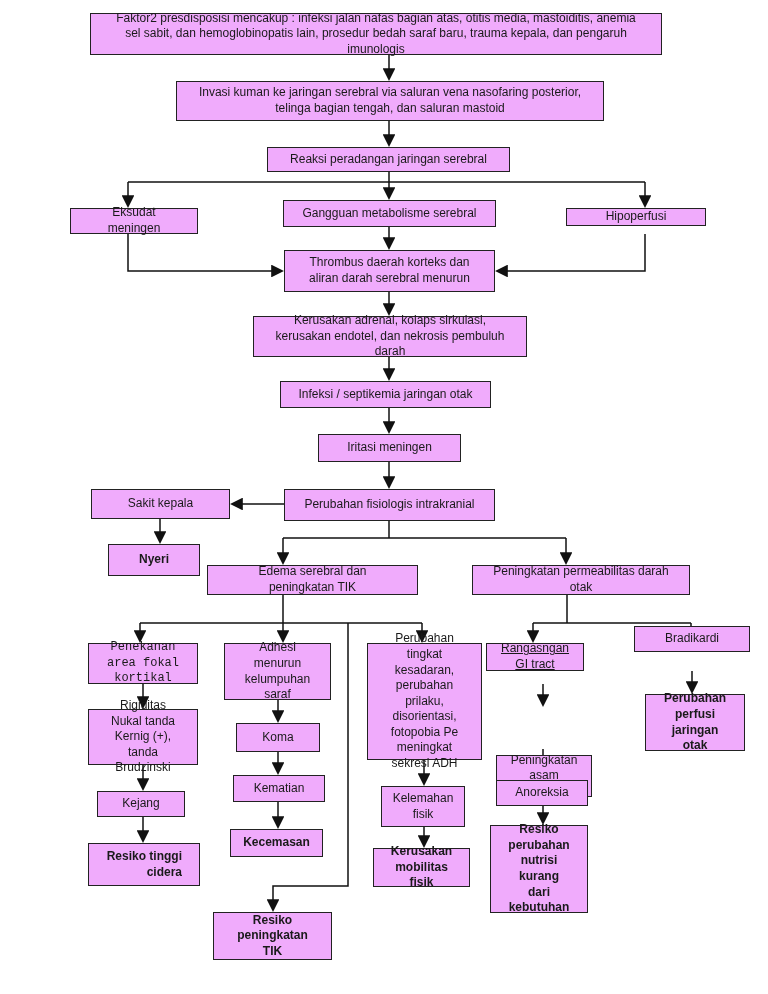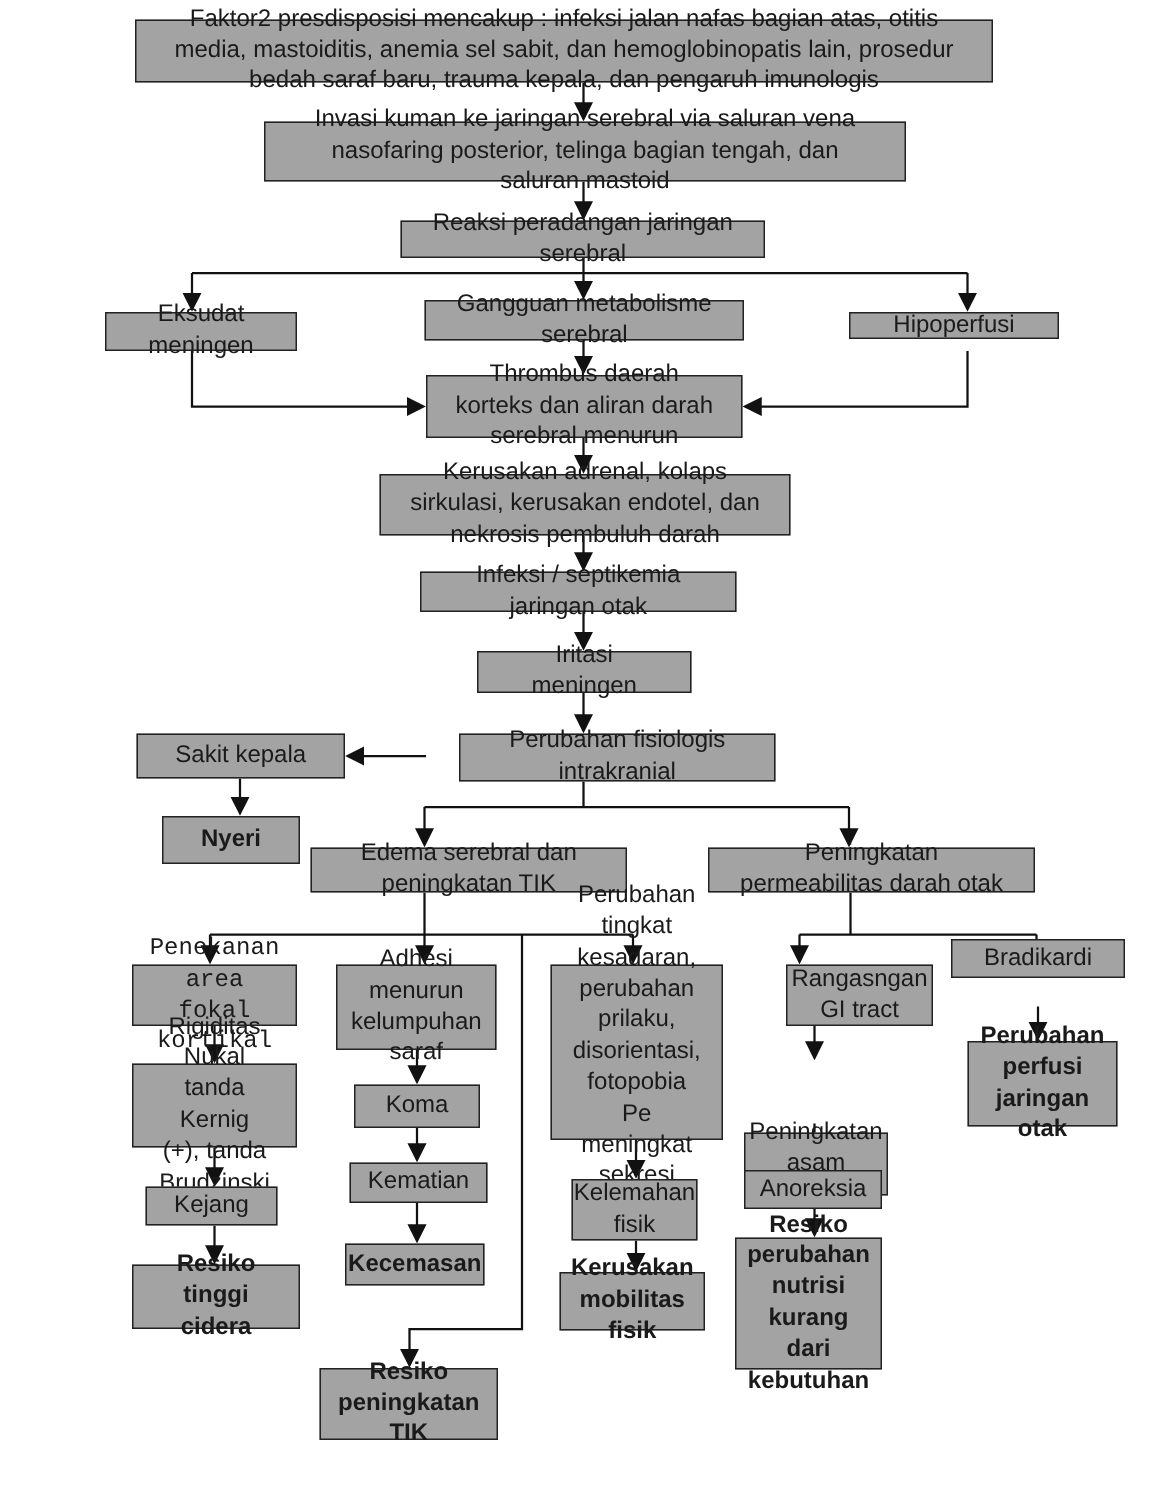--- a/index.html
+++ b/index.html
@@ -15,26 +15,26 @@
   #edges {
     position: absolute;
     left: 0; top: 0;
     width: 768px; height: 994px;
     pointer-events: none;
   }
   .node {
     position: absolute;
     box-sizing: border-box;
     border: 1.4px solid #222222;
-    background: #a3a3a3;
+    background: #f0abfc;
     display: flex;
     align-items: center;
     justify-content: center;
     text-align: center;
-    font-size: 16px;
+    font-size: 12px;
     line-height: 1.3;
     padding: 2px 17px;
     white-space: pre-line;
   }
   .node.bold { font-weight: bold; }
 </style>
 </head>
 <body>
 
 <div id="canvas">
@@ -94,38 +94,38 @@
       <div class="node" style="left: 176px; top: 81px; width: 428px; height: 40px; border-color: rgb(34, 34, 34);">Invasi kuman ke jaringan serebral via saluran vena nasofaring posterior, telinga bagian tengah, dan saluran mastoid</div>
       <div class="node" style="left: 267px; top: 147px; width: 243px; height: 25px; border-color: rgb(34, 34, 34);">Reaksi peradangan jaringan serebral</div>
       <div class="node" style="left: 70px; top: 208px; width: 128px; height: 26px; border-color: rgb(34, 34, 34);">Eksudat meningen</div>
       <div class="node" style="left: 283px; top: 200px; width: 213px; height: 27px; border-color: rgb(34, 34, 34);">Gangguan metabolisme serebral</div>
       <div class="node" style="left: 566px; top: 208px; width: 140px; height: 18px; border-color: rgb(34, 34, 34);">Hipoperfusi</div>
       <div class="node" style="left: 284px; top: 250px; width: 211px; height: 42px; border-color: rgb(34, 34, 34);">Thrombus daerah korteks dan aliran darah serebral menurun</div>
       <div class="node" style="left: 253px; top: 316px; width: 274px; height: 41px; border-color: rgb(34, 34, 34);">Kerusakan adrenal, kolaps sirkulasi, kerusakan endotel, dan nekrosis pembuluh darah</div>
       <div class="node" style="left: 280px; top: 381px; width: 211px; height: 27px; border-color: rgb(34, 34, 34);">Infeksi / septikemia jaringan otak</div>
       <div class="node" style="left: 318px; top: 434px; width: 143px; height: 28px; border-color: rgb(34, 34, 34);">Iritasi meningen</div>
       <div class="node" style="left: 91px; top: 489px; width: 139px; height: 30px; border-color: rgb(34, 34, 34);">Sakit kepala</div>
-      <div class="node" style="left: 284px; top: 489px; width: 211px; height: 32px; border-color: rgb(34, 34, 34); margin-left: 22px;">Perubahan fisiologis intrakranial</div>
+      <div class="node" style="left: 284px; top: 489px; width: 211px; height: 32px; border-color: rgb(34, 34, 34);">Perubahan fisiologis intrakranial</div>
       <div class="node bold" style="left: 108px; top: 544px; width: 92px; height: 32px; border-color: rgb(34, 34, 34);">Nyeri</div>
       <div class="node" style="left: 207px; top: 565px; width: 211px; height: 30px; border-color: rgb(34, 34, 34);">Edema serebral dan peningkatan TIK</div>
       <div class="node" style="left: 472px; top: 565px; width: 218px; height: 30px; border-color: rgb(34, 34, 34);">Peningkatan permeabilitas darah otak</div>
       <div class="node" style="left: 88px; top: 643px; width: 110px; height: 41px; border-color: rgb(34, 34, 34); font-family: Liberation Mono, monospace;">Penekanan area fokal kortikal</div>
       <div class="node" style="left: 224px; top: 643px; width: 107px; height: 57px; border-color: rgb(34, 34, 34);">Adhesi menurun kelumpuhan saraf</div>
       <div class="node" style="left: 367px; top: 643px; width: 115px; height: 117px; border-color: rgb(34, 34, 34);">Perubahan tingkat kesadaran, perubahan prilaku, disorientasi, fotopobia Pe meningkat sekresi ADH</div>
-      <div class="node" style="left: 524px; top: 643px; width: 98px; height: 41px; border-color: rgb(34, 34, 34);">Rangasngan GI tract</div>
+      <div class="node" style="left: 486px; top: 643px; width: 98px; height: 28px; border-color: rgb(34, 34, 34); text-decoration: underline;">Rangasngan GI tract</div>
       <div class="node" style="left: 634px; top: 626px; width: 116px; height: 26px; border-color: rgb(34, 34, 34);">Bradikardi</div>
       <div class="node" style="left: 88px; top: 709px; width: 110px; height: 56px; border-color: rgb(34, 34, 34);">Rigiditas Nukal tanda Kernig (+), tanda Brudzinski</div>
       <div class="node" style="left: 236px; top: 723px; width: 84px; height: 29px; border-color: rgb(34, 34, 34);">Koma</div>
       <div class="node" style="left: 496px; top: 707px; width: 96px; height: 42px; border-color: rgb(34, 34, 34); margin-top: 48px;">Peningkatan asam lambung</div>
       <div class="node bold" style="left: 645px; top: 694px; width: 100px; height: 57px; border-color: rgb(34, 34, 34);">Perubahan perfusi jaringan otak</div>
       <div class="node" style="left: 97px; top: 791px; width: 88px; height: 26px; border-color: rgb(34, 34, 34);">Kejang</div>
       <div class="node" style="left: 233px; top: 775px; width: 92px; height: 27px; border-color: rgb(34, 34, 34);">Kematian</div>
       <div class="node" style="left: 381px; top: 786px; width: 84px; height: 41px; border-color: rgb(34, 34, 34);">Kelemahan fisik</div>
       <div class="node" style="left: 496px; top: 780px; width: 92px; height: 26px; border-color: rgb(34, 34, 34);">Anoreksia</div>
-      <div class="node bold" style="left: 88px; top: 843px; width: 112px; height: 43px; border-color: rgb(34, 34, 34);">Resiko tinggi cidera</div>
+      <div class="node bold" style="left: 88px; top: 843px; width: 112px; height: 43px; border-color: rgb(34, 34, 34); text-align: right;">Resiko tinggi cidera</div>
       <div class="node bold" style="left: 230px; top: 829px; width: 93px; height: 28px; border-color: rgb(34, 34, 34);">Kecemasan</div>
       <div class="node bold" style="left: 373px; top: 848px; width: 97px; height: 39px; border-color: rgb(34, 34, 34);">Kerusakan mobilitas fisik</div>
       <div class="node bold" style="left: 490px; top: 825px; width: 98px; height: 88px; border-color: rgb(34, 34, 34);">Resiko
 perubahan
 nutrisi kurang
 dari
 kebutuhan</div>
       <div class="node bold" style="left: 213px; top: 912px; width: 119px; height: 48px; border-color: rgb(34, 34, 34);">Resiko peningkatan TIK</div>
     </div>
 </div>

